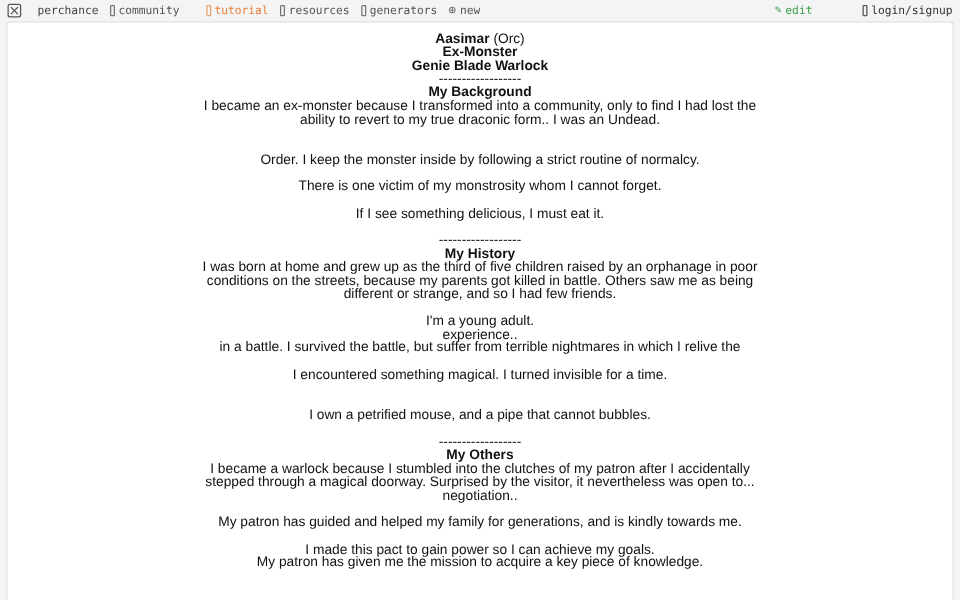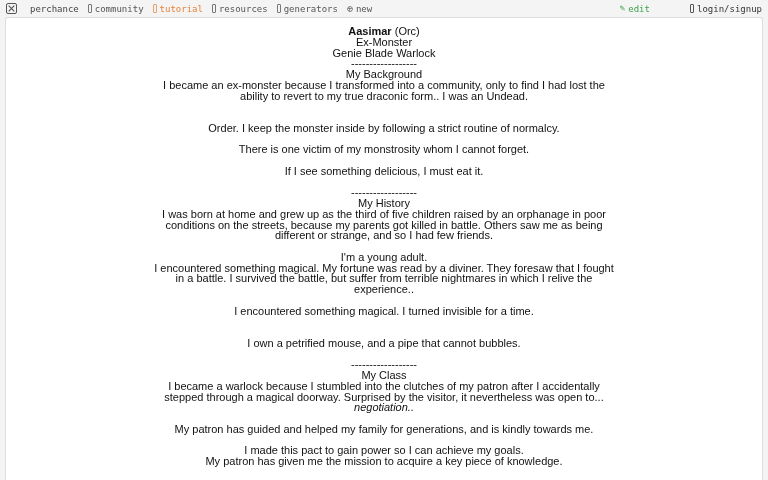--- a/index.html
+++ b/index.html
@@ -21,42 +21,42 @@
     display:inline-flex; align-items:center; justify-content:center;
     margin-right:4px; flex:0 0 auto;
   }
   .logo-box svg { display:block; }
   .brand { color:#444; cursor:pointer;text-align:right; }
   .nav-item { display:flex; align-items:center; gap:3px; cursor:pointer; white-space:nowrap; }
   .tofu {
     display:inline-block; width:4px; height:9px;
     border:1px solid #777; border-radius:1px;
   }
-  .nav-item.active { color:#e8823c; }
+  .nav-item.active { color:#e8823c;margin-left:12px; }
   .nav-item.active .tofu { border-color:#e8a36c; }
   .globe { font-size:10px; color:#666; line-height:1; }
   .edit-link { color:#3fa34d; display:flex; align-items:center; gap:3px; cursor:pointer; }
   .pencil { font-size:9px; color:#3fa34d; line-height:1; }
   .login-link { color:#333; display:flex; align-items:center; gap:3px; cursor:pointer;margin-left:30px; }
   .login-link .tofu { border-color:#555; }
 
   
   .panel {
     position:absolute; top:17px; left:5px; width:758px; height:470px;
     background:#ffffff; border:1px solid #dddddd; border-bottom:none;
     border-radius:3px 3px 0 0;
     overflow:hidden;
   }
   .output { padding-top:8px; color:#111; }
   .tline {
     height:10.75px; line-height:10.75px; font-size:11px;
     text-align:center; white-space:nowrap;
   }
-  .tline.bold { font-weight:normal; }
-  .tline.italic { font-style:italic; }
+  .tline.bold { font-weight:bold; }
+  .tline.italic { }
   .tline.title b { font-weight:bold; }
   .tline.divider { letter-spacing:0; }
 </style>
 </head>
 <body>
 
 <div class="navbar">
   <div class="nav-left">
     <span class="logo-box">
       <svg width="7" height="7" viewBox="0 0 10 10">
@@ -116,31 +116,30 @@
       <div class="tline blank">&nbsp;</div>
       <div class="tline normal">If I see something delicious, I must eat it.</div>
       <div class="tline blank">&nbsp;</div>
       <div class="tline divider">------------------</div>
       <div class="tline bold">My History</div>
       <div class="tline normal">I was born at home and grew up as the third of five children raised by an orphanage in poor</div>
       <div class="tline normal">conditions on the streets, because my parents got killed in battle. Others saw me as being</div>
       <div class="tline normal">different or strange, and so I had few friends.</div>
       <div class="tline blank">&nbsp;</div>
       <div class="tline normal">I'm a young adult.</div>
-      <div class="tline normal">I encountered something magical. My fortune was read by a diviner. They foresaw that I fought</div>
+      <div class="tline normal">experience..</div>
       <div class="tline normal">in a battle. I survived the battle, but suffer from terrible nightmares in which I relive the</div>
-      <div class="tline normal">experience..</div>
       <div class="tline blank">&nbsp;</div>
       <div class="tline normal">I encountered something magical. I turned invisible for a time.</div>
       <div class="tline blank">&nbsp;</div>
       <div class="tline blank">&nbsp;</div>
       <div class="tline normal">I own a petrified mouse, and a pipe that cannot bubbles.</div>
       <div class="tline blank">&nbsp;</div>
       <div class="tline divider">------------------</div>
-      <div class="tline bold">My Class</div>
+      <div class="tline bold">My Others</div>
       <div class="tline normal">I became a warlock because I stumbled into the clutches of my patron after I accidentally</div>
       <div class="tline normal">stepped through a magical doorway. Surprised by the visitor, it nevertheless was open to...</div>
       <div class="tline italic">negotiation..</div>
       <div class="tline blank">&nbsp;</div>
       <div class="tline normal">My patron has guided and helped my family for generations, and is kindly towards me.</div>
       <div class="tline blank">&nbsp;</div>
       <div class="tline normal">I made this pact to gain power so I can achieve my goals.</div>
       <div class="tline normal">My patron has given me the mission to acquire a key piece of knowledge.</div>
     </div>
 </div>

